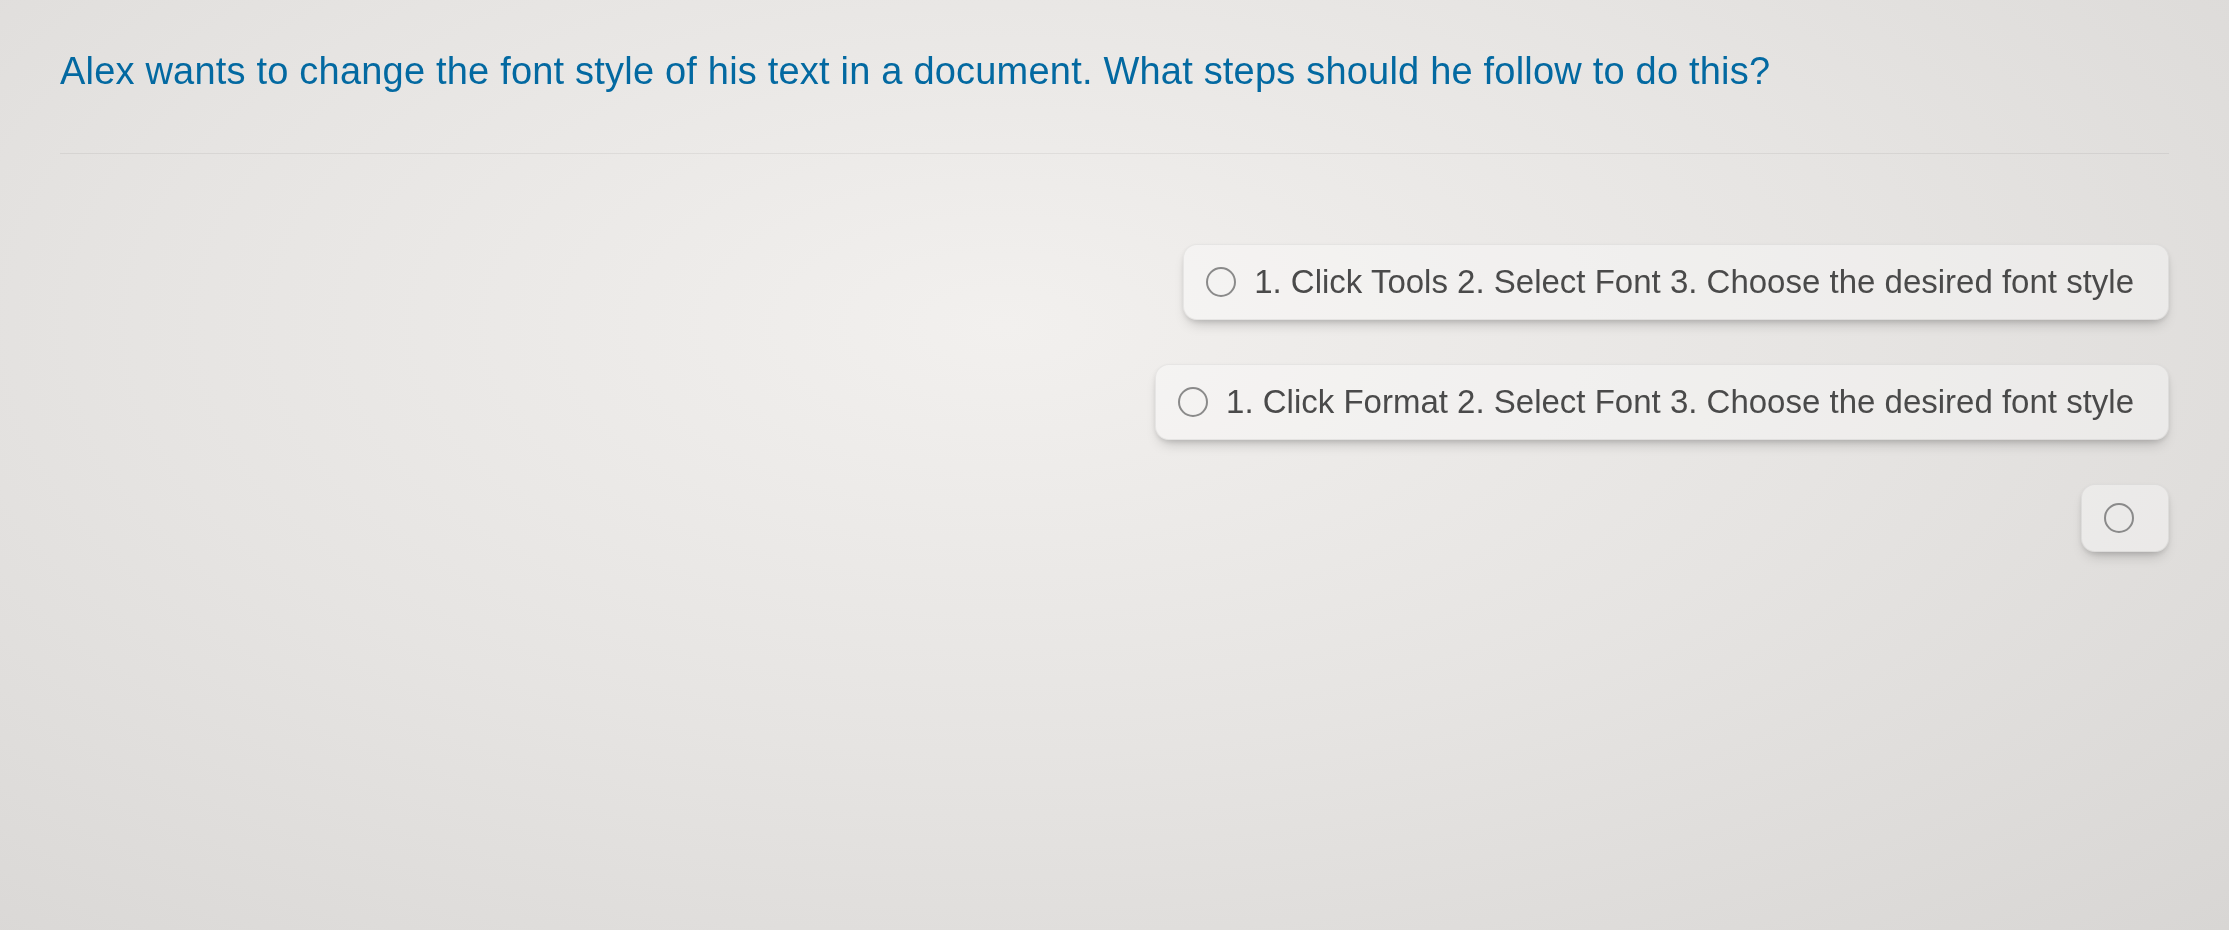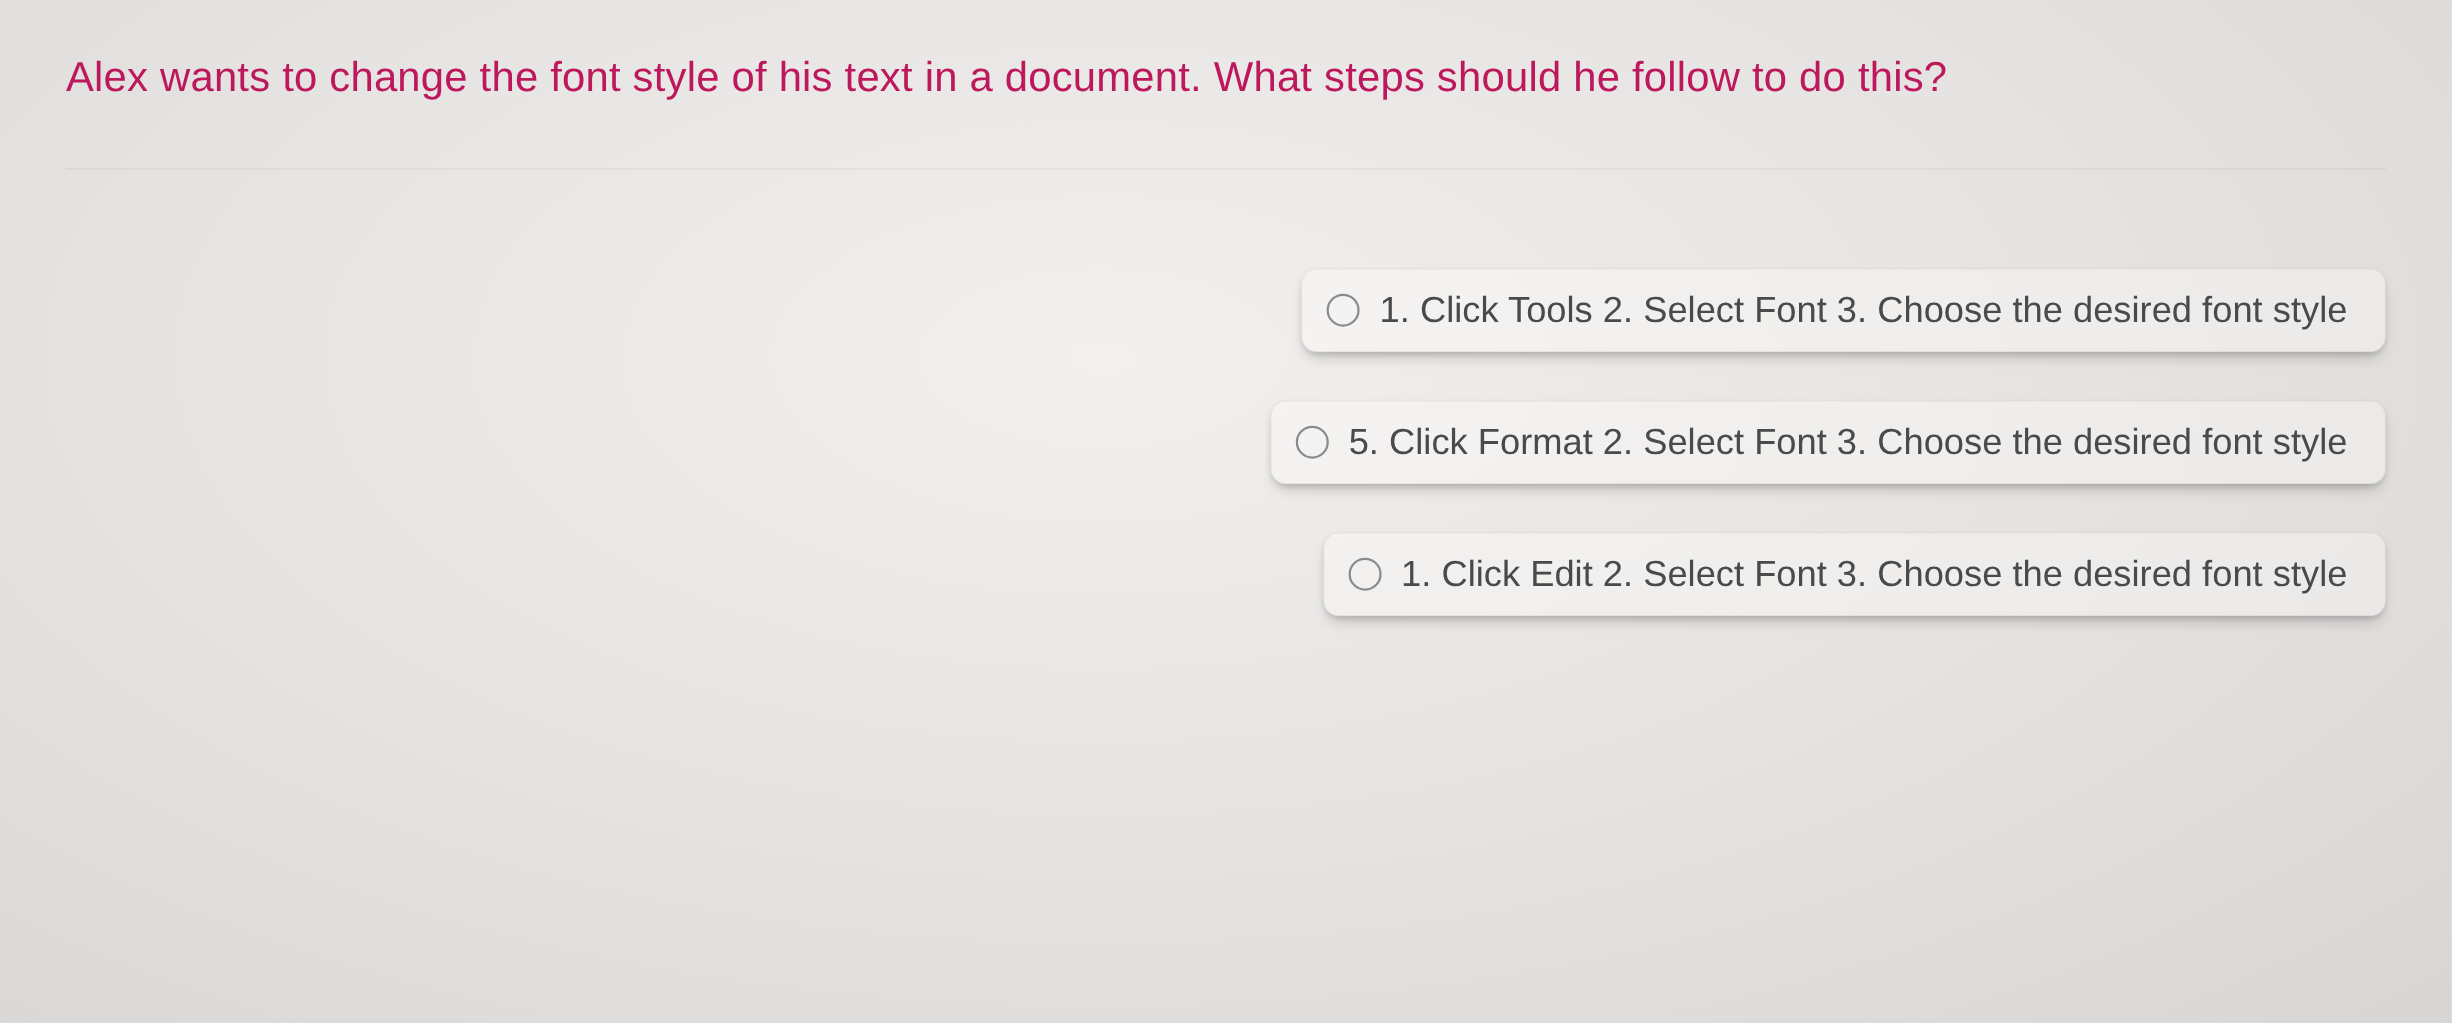--- a/index.html
+++ b/index.html
@@ -13,21 +13,21 @@
     min-height: 930px;
   }
   .question-area {
     margin-bottom: 90px;
     padding-bottom: 60px;
     border-bottom: 1px solid rgba(0,0,0,0.06);
   }
   .question-text {
     font-size: 38px;
     font-weight: 400;
-    color: #be185d;
+    color: #0369a1;
     letter-spacing: 0.2px;
   }
   .options-area {
     display: flex;
     flex-direction: column;
     gap: 44px;
     align-items: flex-end;
     padding-left: 10px;
   }
   .option {
@@ -64,22 +64,21 @@
 
 <div class="options-area">
 
   <div class="option">
     <span class="radio"></span>
     <span class="option-label">1. Click Tools 2. Select Font 3. Choose the desired font style</span>
   </div>
 
   <div class="option">
     <span class="radio"></span>
-    <span class="option-label">5. Click Format 2. Select Font 3. Choose the desired font style</span>
+    <span class="option-label">1. Click Format 2. Select Font 3. Choose the desired font style</span>
   </div>
 
   <div class="option">
     <span class="radio"></span>
-    <span class="option-label">1. Click Edit 2. Select Font 3. Choose the desired font style</span>
   </div>
 
 
 </div>
 
 </body></html>

